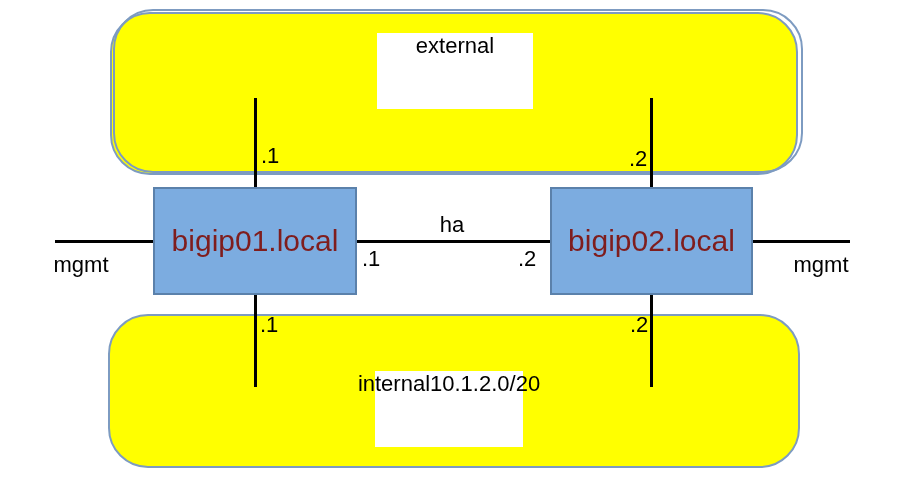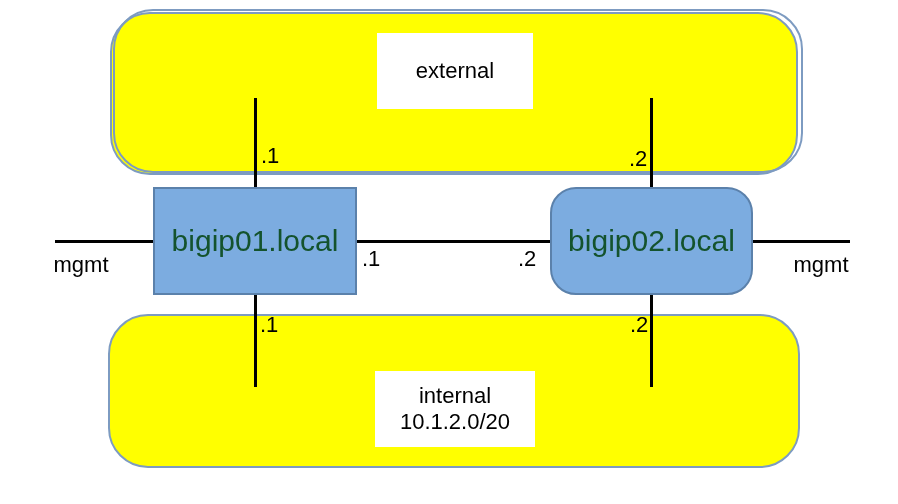--- a/index.html
+++ b/index.html
@@ -34,30 +34,30 @@
     border-radius: 40px;
     pointer-events: none;
   }
   .net-internal { left: 108px; top: 314px; width: 692px; height: 154px; }
 
   
   .net-label {
     position: absolute;
     background: #ffffff;
     display: flex;
-    flex-direction: column;
-    align-items: center;
+    flex-direction: row;
+    align-items: flex-start;
     justify-content: center;
     text-align: center;
     font-size: 22px;
     line-height: 26px;
     z-index: 3;
   }
   .net-label-external { left: 377px; top: 33px; width: 156px; height: 76px; }
-  .net-label-internal { left: 375px; top: 371px; width: 160px; height: 76px; }
+  .net-label-internal { left: 375px; top: 371px; width: 148px; height: 76px; }
 
   
   .vline, .hline {
     position: absolute;
     background: #000000;
     z-index: 2;
   }
   .vline { width: 3px; }
   .hline { height: 3px; }
   .line-ext-b1 { left: 254px; top: 98px;  height: 90px; }
@@ -72,26 +72,26 @@
   .device {
     position: absolute;
     top: 187px;
     height: 108px;
     background: #7cace0;
     border: 2px solid #5b81ab;
     box-sizing: border-box;
     display: flex;
     align-items: center;
     justify-content: center;
-    color: #14532d;
+    color: #7f1d1d;
     font-size: 30px;
     z-index: 4;
   }
   .device-b1 { left: 153px; width: 204px; }
-  .device-b2 { left: 550px; width: 203px; border-radius: 26px; }
+  .device-b2 { left: 550px; width: 203px; }
 
   
   .lbl {
     position: absolute;
     font-size: 22px;
     line-height: 22px;
     white-space: nowrap;
     z-index: 5;
   }
   .lbl-center { text-align: center; }
@@ -130,20 +130,21 @@
     <span>10.1.2.0/20</span>
   </div>
 
   <div class="device device-b1">
     <span>bigip01.local</span>
   </div>
   <div class="device device-b2">
     <span>bigip02.local</span>
   </div>
 
+  <div class="lbl lbl-center ha-name">ha</div>
 
   <div class="lbl if-ext-b1">.1</div>
   <div class="lbl if-ext-b2">.2</div>
   <div class="lbl if-ha-b1">.1</div>
   <div class="lbl if-ha-b2">.2</div>
   <div class="lbl if-int-b1">.1</div>
   <div class="lbl if-int-b2">.2</div>
 
   <div class="lbl lbl-center mgmt-l">
     <div>mgmt</div>

